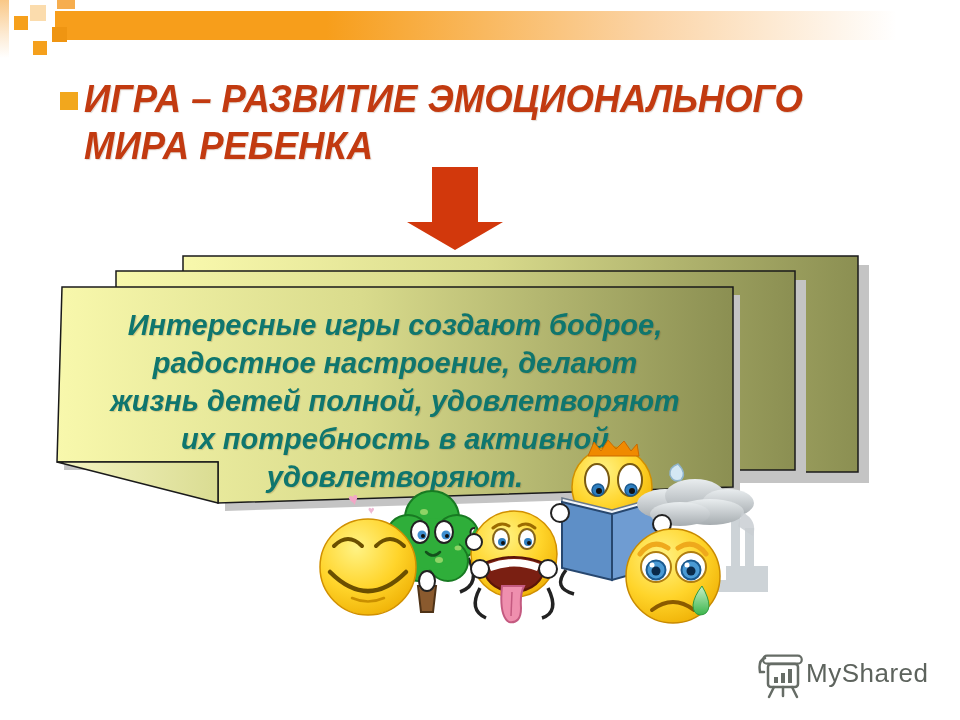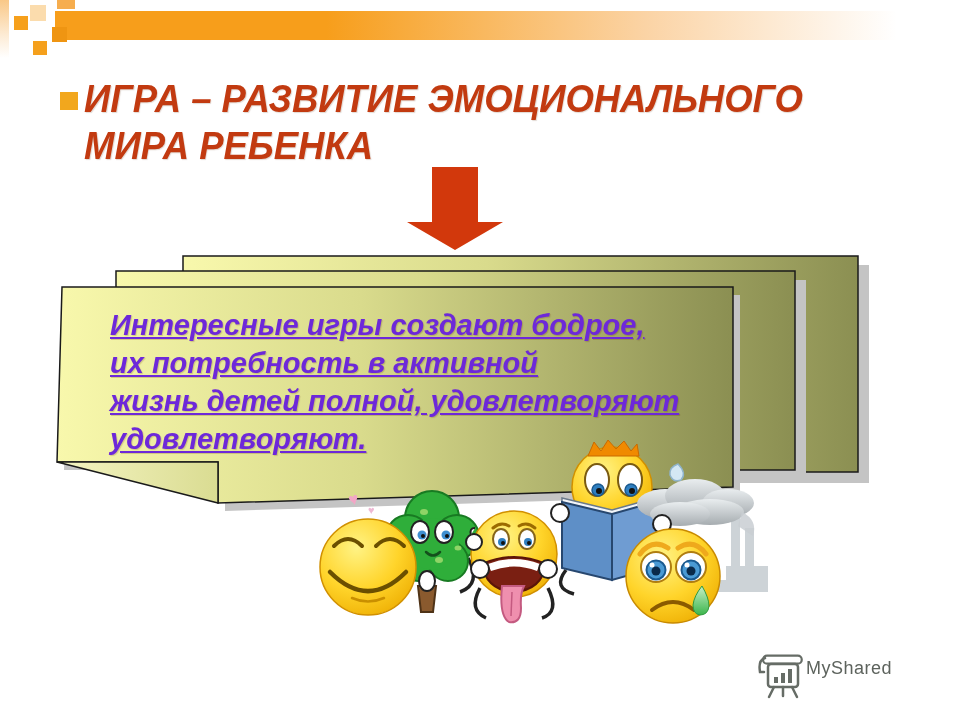--- a/index.html
+++ b/index.html
@@ -20,31 +20,31 @@
   #sq5{left:52px;top:27px;width:15px;height:15px;background:#EF9512;}
 
   
   #title-bullet{left:60px;top:92px;width:18px;height:18px;background:#F2A71D;}
   #slide-title{left:84px;top:76px;width:800px;color:#C23A10;
     font-size:38px;font-weight:bold;font-style:italic;line-height:47px;
     transform:scaleX(.96);transform-origin:left top;
     text-shadow:1px 1px 1px rgba(90,40,0,.18);}
 
   
-  #card-text{left:110px;top:306px;width:570px;text-align:left;color:#6d28d9;
+  #card-text{left:110px;top:306px;width:570px;text-align:center;color:#0f766e;
     font-size:29px;font-weight:bold;font-style:italic;line-height:38px;
-    text-shadow:1px 1px 1px rgba(90,40,0,.2);z-index:4;text-decoration:underline;}
+    text-shadow:1px 1px 1px rgba(90,40,0,.2);z-index:4;}
 
   #cards-svg{left:0;top:0;z-index:2;}
   #arrow-svg{left:407px;top:167px;z-index:3;}
   #emoticons-svg{left:290px;top:440px;z-index:5;}
 
   
   #watermark{left:756px;top:646px;width:190px;height:58px;z-index:6;}
-  #myshared-text{position:absolute;left:50px;top:12px;font-size:18px;
+  #myshared-text{position:absolute;left:50px;top:12px;font-size:26px;
     color:#5d635d;font-weight:500;letter-spacing:.5px;}
 </style>
 </head>
 <body>
 
 <div class="abs" id="top-bar"></div>
 <div class="abs" id="left-strip"></div>
 <div class="sq" id="sq1"></div>
 <div class="sq" id="sq2"></div>
 <div class="sq" id="sq3"></div>
@@ -83,22 +83,23 @@
   </g>
   <g>
     <polygon points="69,295 740,295 740,495 225,511 225,470 64,470" fill="#C4C4C4"></polygon>
     <polygon points="62,287 733,287 733,487 218,503 218,462 57,462" fill="url(#gCard)" stroke="#1A1A1A" stroke-width="1.5"></polygon>
     <polygon points="57,462 218,462 218,503" fill="url(#gFlap)" stroke="#1A1A1A" stroke-width="1.5"></polygon>
   </g>
 </svg>
 
 <div class="abs" id="card-text">
   <div>Интересные игры создают бодрое,</div>
+  <div>радостное настроение, делают</div>
+  <div>жизнь детей полной, удовлетворяют</div>
   <div>их потребность в активной</div>
-  <div>жизнь детей полной, удовлетворяют</div>
   <div>удовлетворяют.</div>
 </div>
 
 <svg class="abs" id="emoticons-svg" width="490" height="210" viewBox="0 0 490 210">
   <defs>
     <radialGradient id="gYellow" cx="0.38" cy="0.3" r="0.8">
       <stop offset="0" stop-color="#FFF385"></stop>
         <stop offset="0.55" stop-color="#FFD42A"></stop>
       <stop offset="1" stop-color="#EDAC00"></stop>
     </radialGradient>

